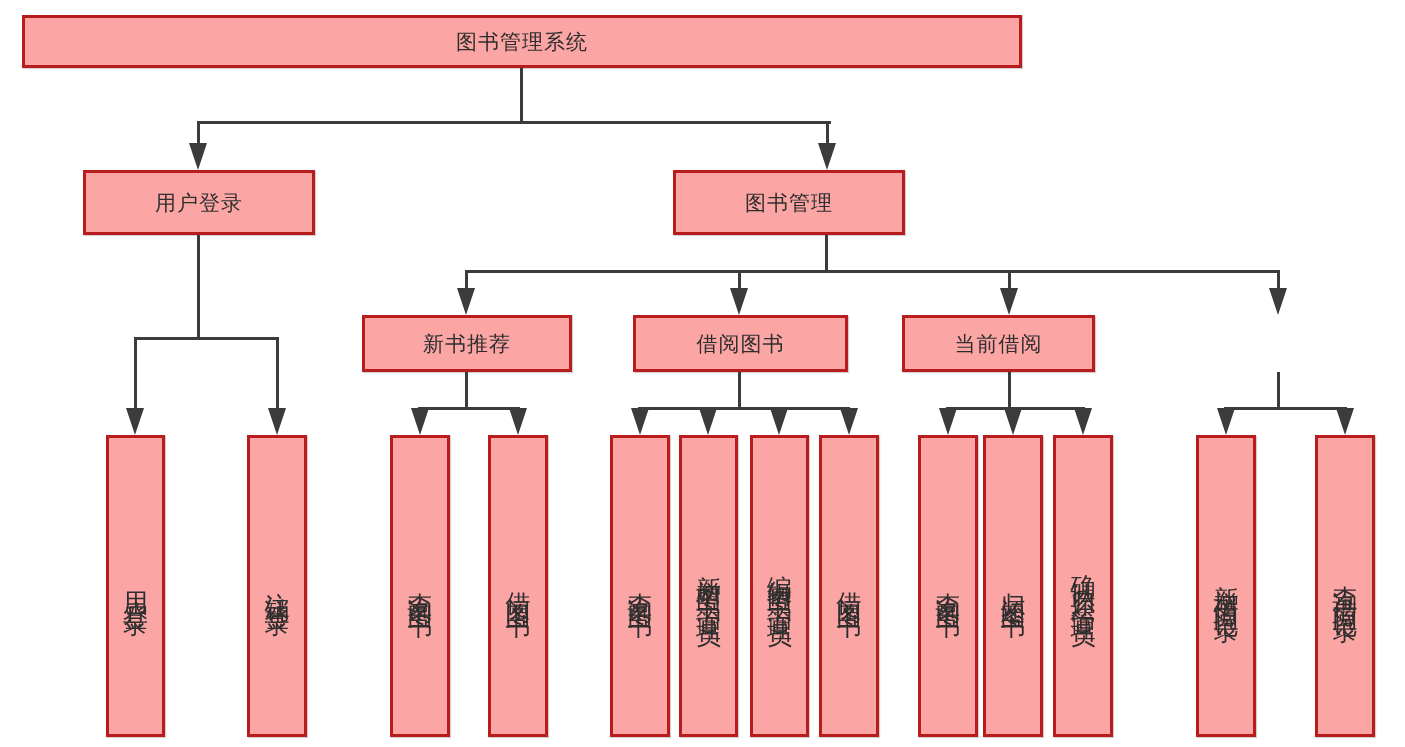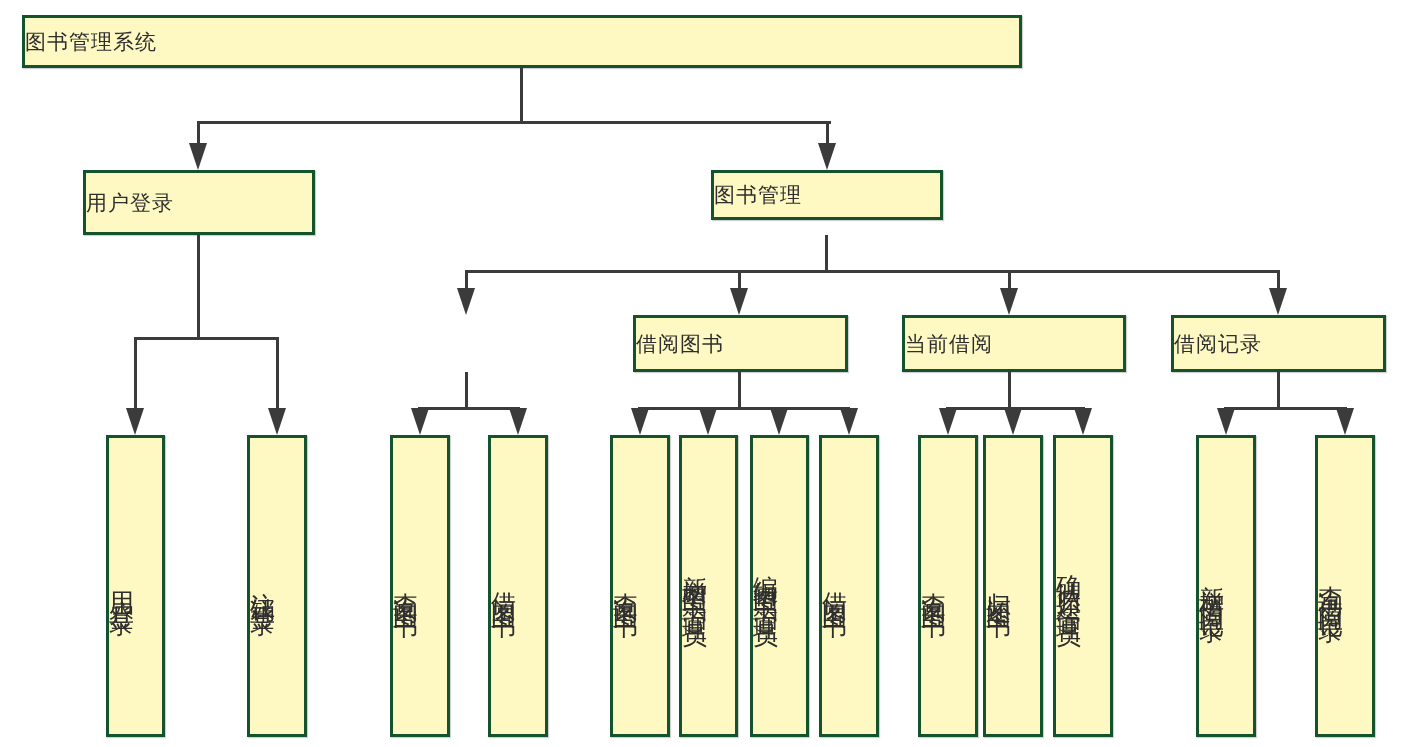--- a/index.html
+++ b/index.html
@@ -5,25 +5,26 @@
   html,body { margin:0; padding:0; background:#ffffff; }
   .canvas {
     position:relative;
     width:1405px; height:747px;
     background:#ffffff;
     font-family:"Liberation Sans","DejaVu Sans",sans-serif;
     overflow:hidden;
   }
   .box {
     position:absolute;
-    background:#fef9c3;
-    border:3px solid #14532d;
+    background:#fca5a5;
+    border:3px solid #b91c1c;
     box-sizing:border-box;
     display:flex;
     align-items:center;
+    justify-content:center;
     color:#2e2e2e;
     box-shadow:1px 1px 1px rgba(0,0,0,0.18);
   }
   .hbox { font-size:21px; letter-spacing:1px; }
   .vtext {
     writing-mode:vertical-rl;
     text-orientation:mixed;
     font-size:25px;
     letter-spacing:7px;
     line-height:1;
@@ -59,21 +60,21 @@
   <div class="line" style="left:520px;top:68px;width:3px;height:56px"></div>
   <div class="line" style="left:197px;top:121px;width:634px;height:3px"></div>
   <div class="line" style="left:197px;top:121px;width:3px;height:27px"></div>
   <div class="arrow" style="left:189px;top:143px"></div>
   <div class="line" style="left:826px;top:121px;width:3px;height:27px"></div>
   <div class="arrow" style="left:818px;top:143px"></div>
 
   <div class="box hbox" style="left:83px;top:170px;width:232px;height:65px">
     <span>用户登录</span>
   </div>
-  <div class="box hbox" style="left:711px;top:170px;width:232px;height:50px">
+  <div class="box hbox" style="left:673px;top:170px;width:232px;height:65px">
     <span>图书管理</span>
   </div>
 
   <div class="line" style="left:197px;top:235px;width:3px;height:104px"></div>
   <div class="line" style="left:134px;top:337px;width:145px;height:3px"></div>
   <div class="line" style="left:134px;top:337px;width:3px;height:75px"></div>
   <div class="arrow" style="left:126px;top:408px"></div>
   <div class="line" style="left:276px;top:337px;width:3px;height:75px"></div>
   <div class="arrow" style="left:268px;top:408px"></div>
 
@@ -81,28 +82,28 @@
   <div class="line" style="left:465px;top:270px;width:815px;height:3px"></div>
   <div class="line" style="left:465px;top:270px;width:3px;height:22px"></div>
   <div class="arrow" style="left:457px;top:288px"></div>
   <div class="line" style="left:738px;top:270px;width:3px;height:22px"></div>
   <div class="arrow" style="left:730px;top:288px"></div>
   <div class="line" style="left:1008px;top:270px;width:3px;height:22px"></div>
   <div class="arrow" style="left:1000px;top:288px"></div>
   <div class="line" style="left:1277px;top:270px;width:3px;height:22px"></div>
   <div class="arrow" style="left:1269px;top:288px"></div>
 
+  <div class="box hbox" style="left:362px;top:315px;width:210px;height:57px">
+    <span>新书推荐</span>
+  </div>
   <div class="box hbox" style="left:633px;top:315px;width:215px;height:57px">
     <span>借阅图书</span>
   </div>
-  <div class="box hbox" style="left:902px;top:315px;width:224px;height:57px">
+  <div class="box hbox" style="left:902px;top:315px;width:193px;height:57px">
     <span>当前借阅</span>
-  </div>
-  <div class="box hbox" style="left:1171px;top:315px;width:215px;height:57px">
-    <span>借阅记录</span>
   </div>
 
   <div class="line" style="left:465px;top:372px;width:3px;height:38px"></div>
   <div class="line" style="left:418px;top:407px;width:102px;height:3px"></div>
   <div class="arrow" style="left:411px;top:408px"></div>
   <div class="arrow" style="left:509px;top:408px"></div>
 
   <div class="line" style="left:738px;top:372px;width:3px;height:38px"></div>
   <div class="line" style="left:638px;top:407px;width:212px;height:3px"></div>
   <div class="arrow" style="left:631px;top:408px"></div>

